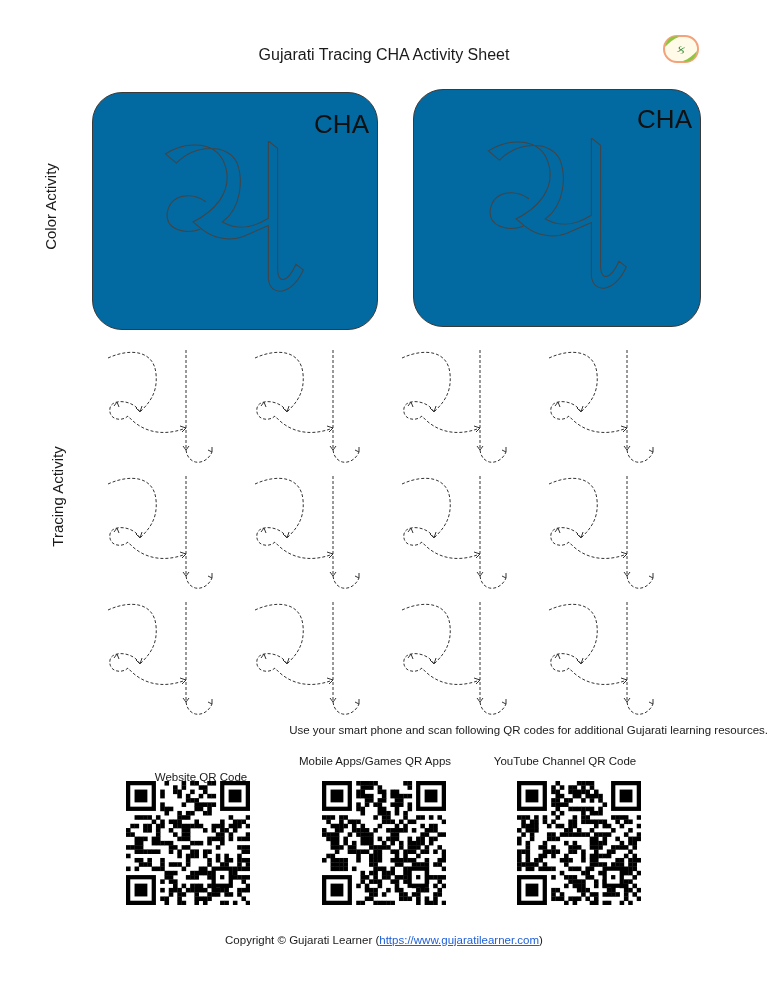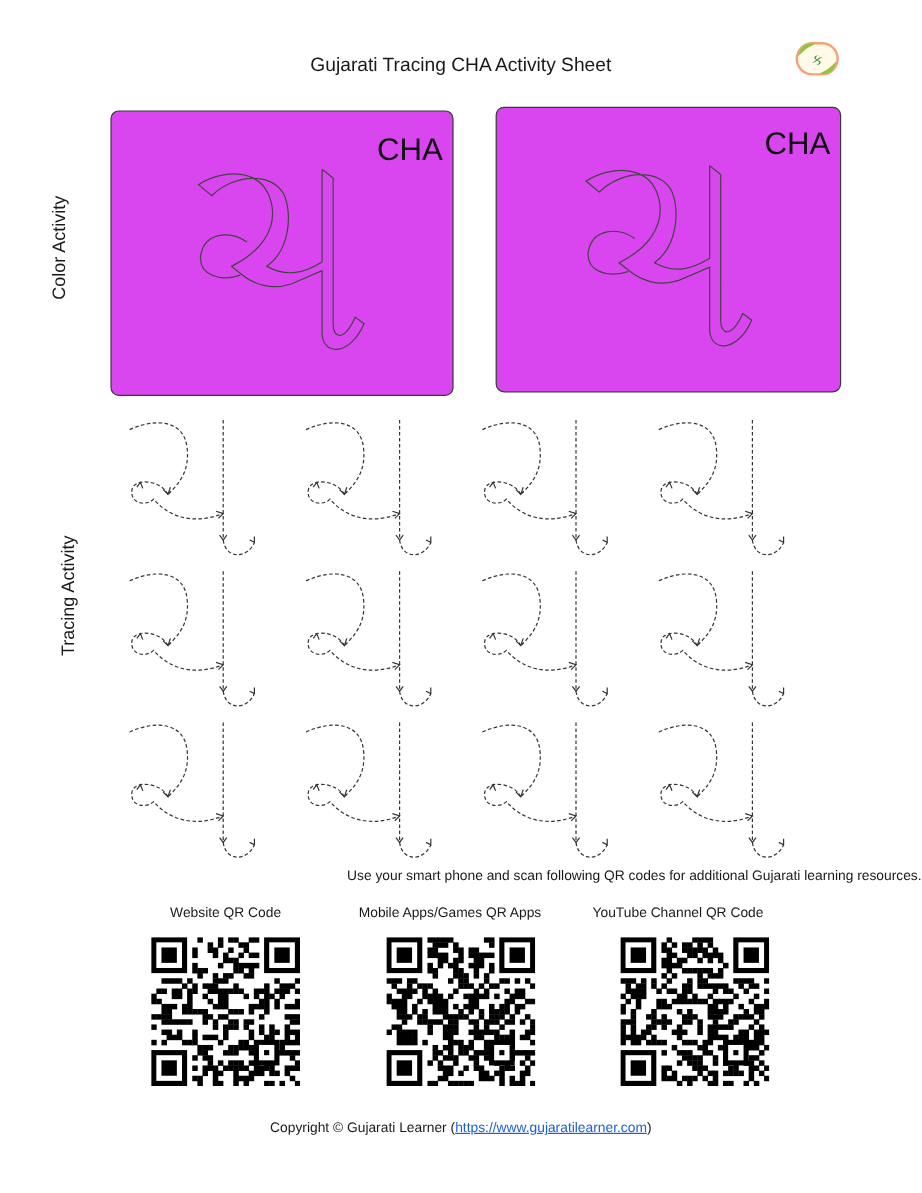--- a/index.html
+++ b/index.html
@@ -2,21 +2,21 @@
 <html><head>
 <meta charset="utf-8">
 <style>
   * { box-sizing: border-box; margin: 0; padding: 0; }
   html, body { width: 768px; height: 994px; background: #ffffff; overflow: hidden; }
   body { position: relative; font-family: "Liberation Sans", "DejaVu Sans", sans-serif; color: #111; }
   .abs { position: absolute; }
   .title { left: 0; width: 768px; top: 46px; text-align: center; font-size: 16px; color: #1a1a1a; }
   .logo { left: 661px; top: 33px; width: 40px; height: 32px; }
   .vlabel { font-size: 15px; color: #1a1a1a; transform: rotate(-90deg); transform-origin: center; white-space: nowrap; text-align: center; }
-  .card { border: 1.4px solid #3a3a3a; border-radius: 7px; background: #d946ef; }
+  .card { border: 1.4px solid #3a3a3a; border-radius: 30px; background: #0369a1; }
   .card-label { position: absolute; top: 16px; right: 8px; font-size: 26px; color: #111; }
   .card svg.glyph { position: absolute; left: 70px; top: 48px; }
   .trace { position: absolute; width: 120px; height: 120px; }
   .info { left: 0; width: 768px; top: 724px; text-align: right; font-size: 11.5px; color: #1a1a1a; }
   .qr-title { position: absolute; top: 755px; font-size: 11.5px; text-align: center; width: 200px; color: #1a1a1a; }
   .qr { position: absolute; top: 781px; width: 124px; height: 124px; }
   .footer { left: 0; width: 768px; top: 934px; text-align: center; font-size: 11.5px; color: #1a1a1a; }
   .footer a { color: #1f5fd6; text-decoration: underline; }
 </style>
 </head>
@@ -102,21 +102,21 @@
     <div class="trace" style="left: 394px; top: 598px;"><svg width="120" height="122" viewBox="0 0 120 122">
         <use href="#trace-glyph"></use>
       </svg></div>
     <div class="trace" style="left: 541px; top: 598px;"><svg width="120" height="122" viewBox="0 0 120 122">
         <use href="#trace-glyph"></use>
       </svg></div>
   </div>
 
 <div class="abs info">Use your smart phone and scan following QR codes for additional Gujarati learning resources.</div>
 
-<div class="qr-title" style="left:88px;">Website QR Code</div>
+<div class="qr-title" style="left:101px;margin-top:16px;">Website QR Code</div>
 <div class="qr-title" style="left:275px;">Mobile Apps/Games QR Apps</div>
 <div class="qr-title" style="left:465px;">YouTube Channel QR Code</div>
 
 <div class="qr" style="left:126px;"><svg class="qrsvg" width="124" height="124">
       <rect x="38.48275862068965" y="0" width="4.575862068965517" height="4.575862068965517" fill="#000"></rect>
       <rect x="55.58620689655172" y="0" width="4.575862068965517" height="4.575862068965517" fill="#000"></rect>
       <rect x="64.13793103448275" y="0" width="4.575862068965517" height="4.575862068965517" fill="#000"></rect>
       <rect x="68.41379310344827" y="0" width="4.575862068965517" height="4.575862068965517" fill="#000"></rect>
       <rect x="81.24137931034483" y="0" width="4.575862068965517" height="4.575862068965517" fill="#000"></rect>
       <rect x="85.51724137931033" y="0" width="4.575862068965517" height="4.575862068965517" fill="#000"></rect>

